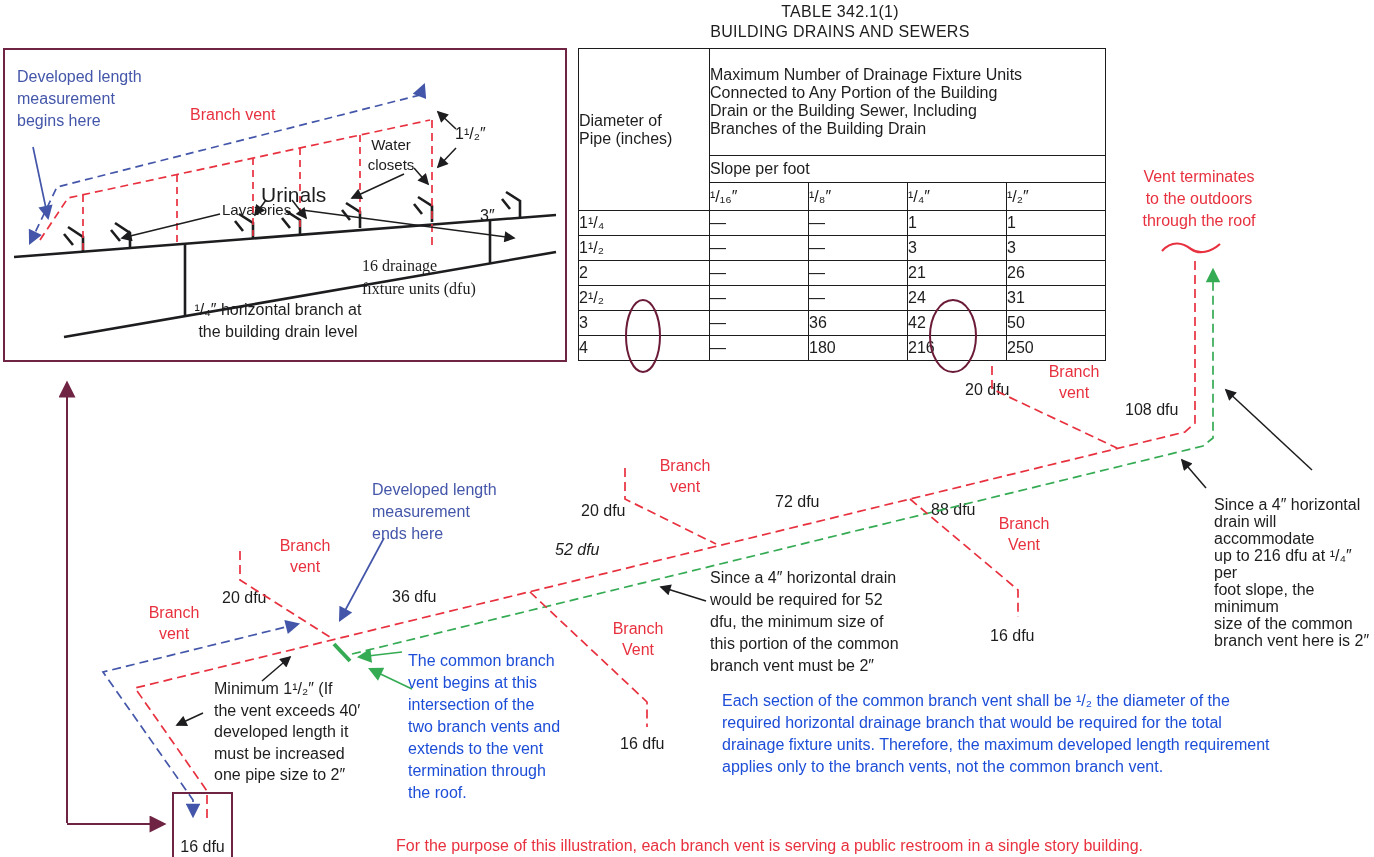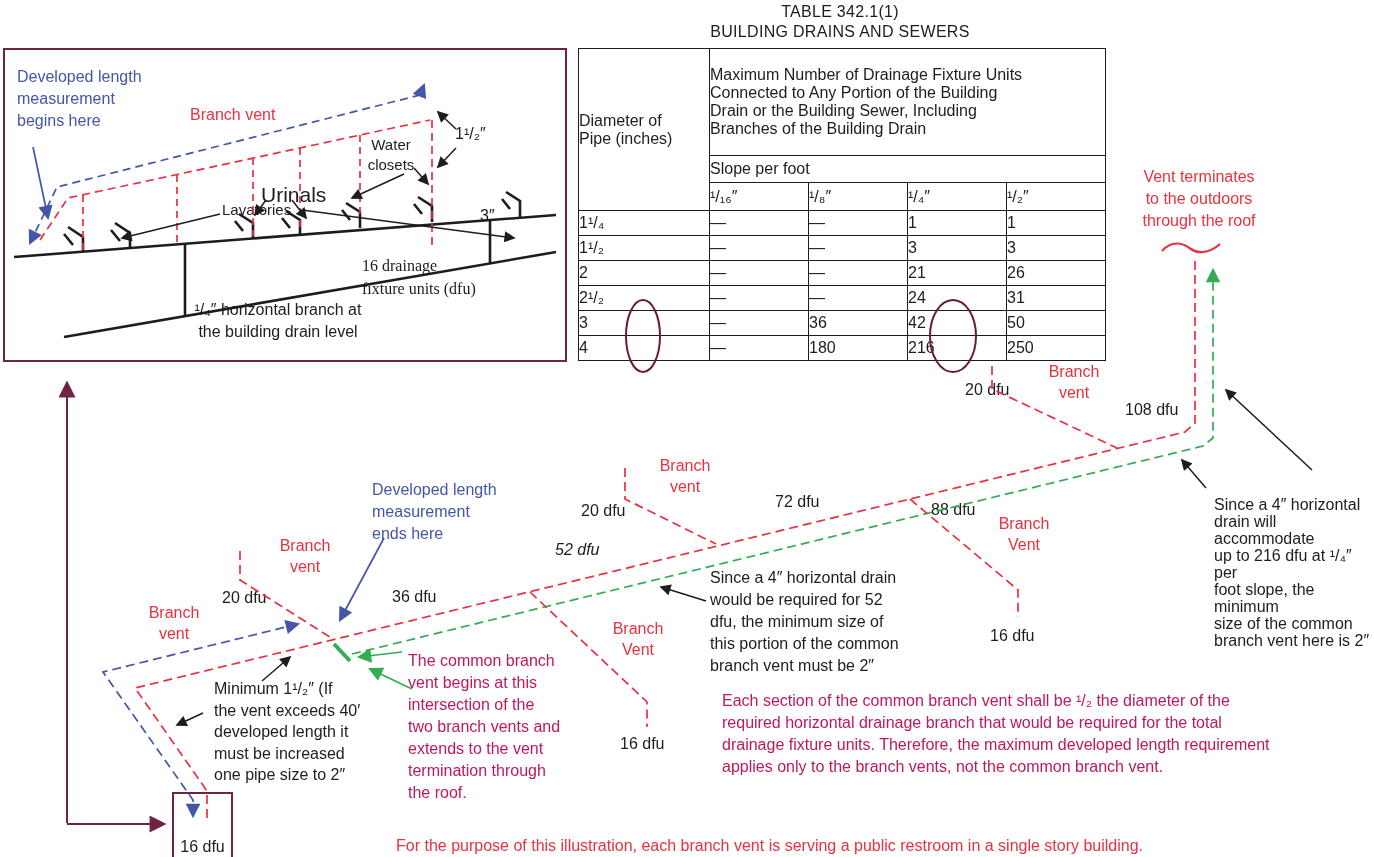--- a/index.html
+++ b/index.html
@@ -1,21 +1,21 @@
 <!DOCTYPE html>
 <html><head>
 <meta charset="utf-8">
 <style>
   html,body{margin:0;padding:0;background:#fff;}
   body{width:1374px;height:857px;position:relative;font-family:"Liberation Sans",sans-serif;color:#1d1d1f;overflow:hidden;}
   .lbl{position:absolute;font-size:16px;line-height:21px;white-space:pre-line;}
   .ctr{text-align:center;}
   .red{color:#e8313f;}
   .blue{color:#4456a9;}
-  .greent{color:#be185d;}
+  .greent{color:#1d4ed8;}
   .maroonbox{position:absolute;border:2px solid #6e2442;background:transparent;}
   #title{position:absolute;left:578px;top:2px;width:524px;text-align:center;font-size:16px;line-height:20px;white-space:pre-line;letter-spacing:.3px;}
   #dtable{position:absolute;left:578px;top:48px;border-collapse:collapse;table-layout:fixed;background:#fff;}
   #dtable th,#dtable td{border:1.6px solid #1c1c1c;text-align:left;vertical-align:middle;font-weight:normal;font-size:16px;padding:0;white-space:pre-line;}
   #dtable .diam{width:130px;}
   #dtable .c{width:98px;}
   tr.hmain{height:107px;}
   tr.hslope{height:27px;}
   tr.hfrac{height:28px;}
   tr.drow{height:25px;}

